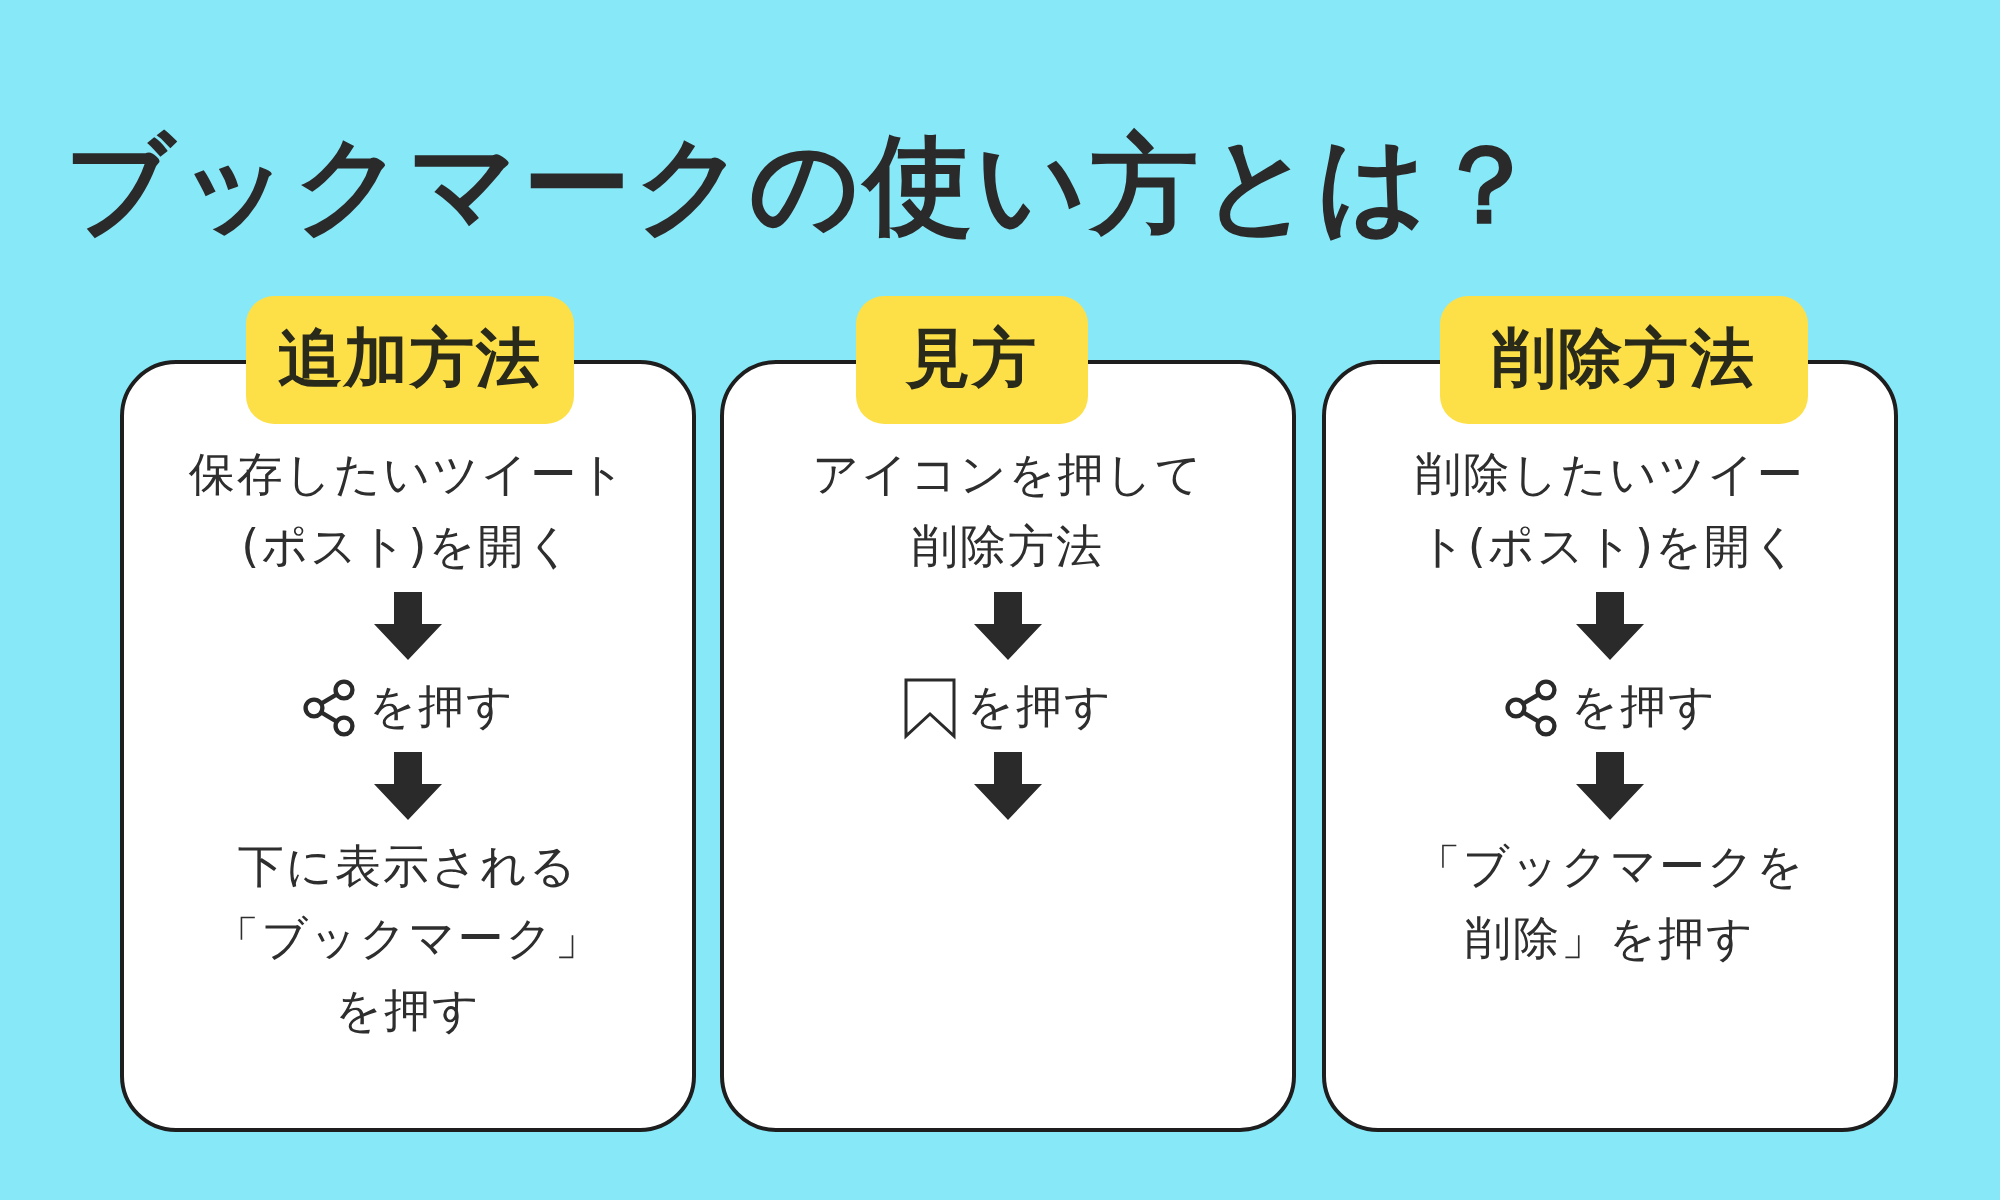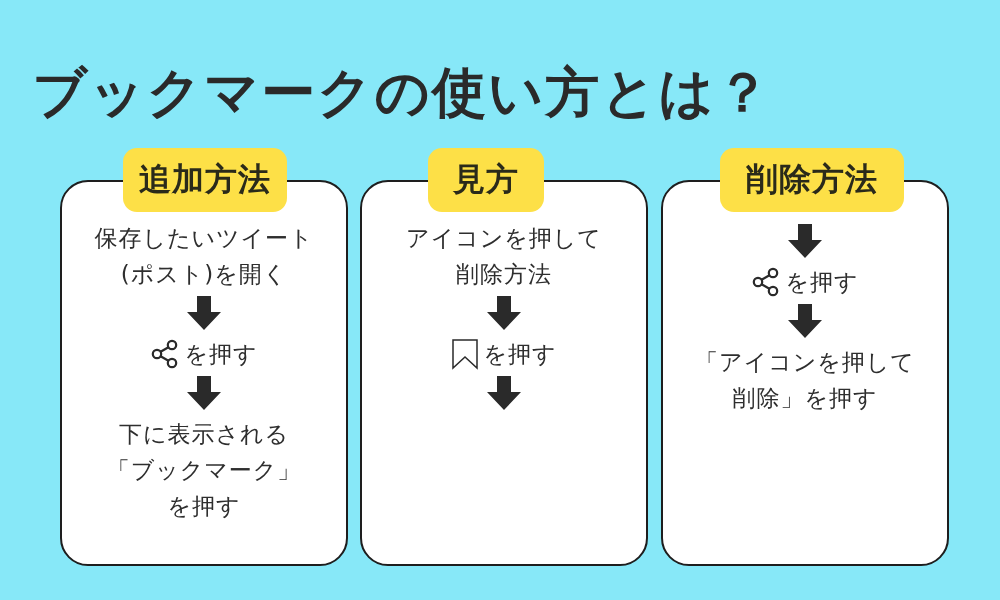--- a/index.html
+++ b/index.html
@@ -134,32 +134,34 @@
     </div>
     <svg class="arrow" viewBox="0 0 36 36">
       <polygon points="11,0 25,0 25,16 35,16 18,34 1,16 11,16" fill="#2a2a2a"></polygon>
     </svg>
   </div>
 </div>
 
 <div class="label l3">削除方法</div>
 <div class="card c3">
   <div class="content">
+    <div class="step">削除したいツイー
+ト(ポスト)を開く</div>
     <svg class="arrow" viewBox="0 0 36 36">
       <polygon points="11,0 25,0 25,16 35,16 18,34 1,16 11,16" fill="#2a2a2a"></polygon>
     </svg>
     <div class="icon-step">
       <svg width="30" height="30" viewBox="0 0 30 30">
         <circle cx="7" cy="15" r="4.2" fill="none" stroke="#2a2a2a" stroke-width="2.2"></circle>
         <circle cx="22" cy="6" r="4.2" fill="none" stroke="#2a2a2a" stroke-width="2.2"></circle>
         <circle cx="22" cy="24" r="4.2" fill="none" stroke="#2a2a2a" stroke-width="2.2"></circle>
         <line x1="10.6" y1="12.8" x2="18.4" y2="8.2" stroke="#2a2a2a" stroke-width="2.2"></line>
         <line x1="10.6" y1="17.2" x2="18.4" y2="21.8" stroke="#2a2a2a" stroke-width="2.2"></line>
       </svg>
       <span>を押す</span>
     </div>
     <svg class="arrow" viewBox="0 0 36 36">
       <polygon points="11,0 25,0 25,16 35,16 18,34 1,16 11,16" fill="#2a2a2a"></polygon>
     </svg>
-    <div class="step">「アイコンを押して
+    <div class="step">「ブックマークを
 削除」を押す</div>
   </div>
 </div>
 
 </body></html>

